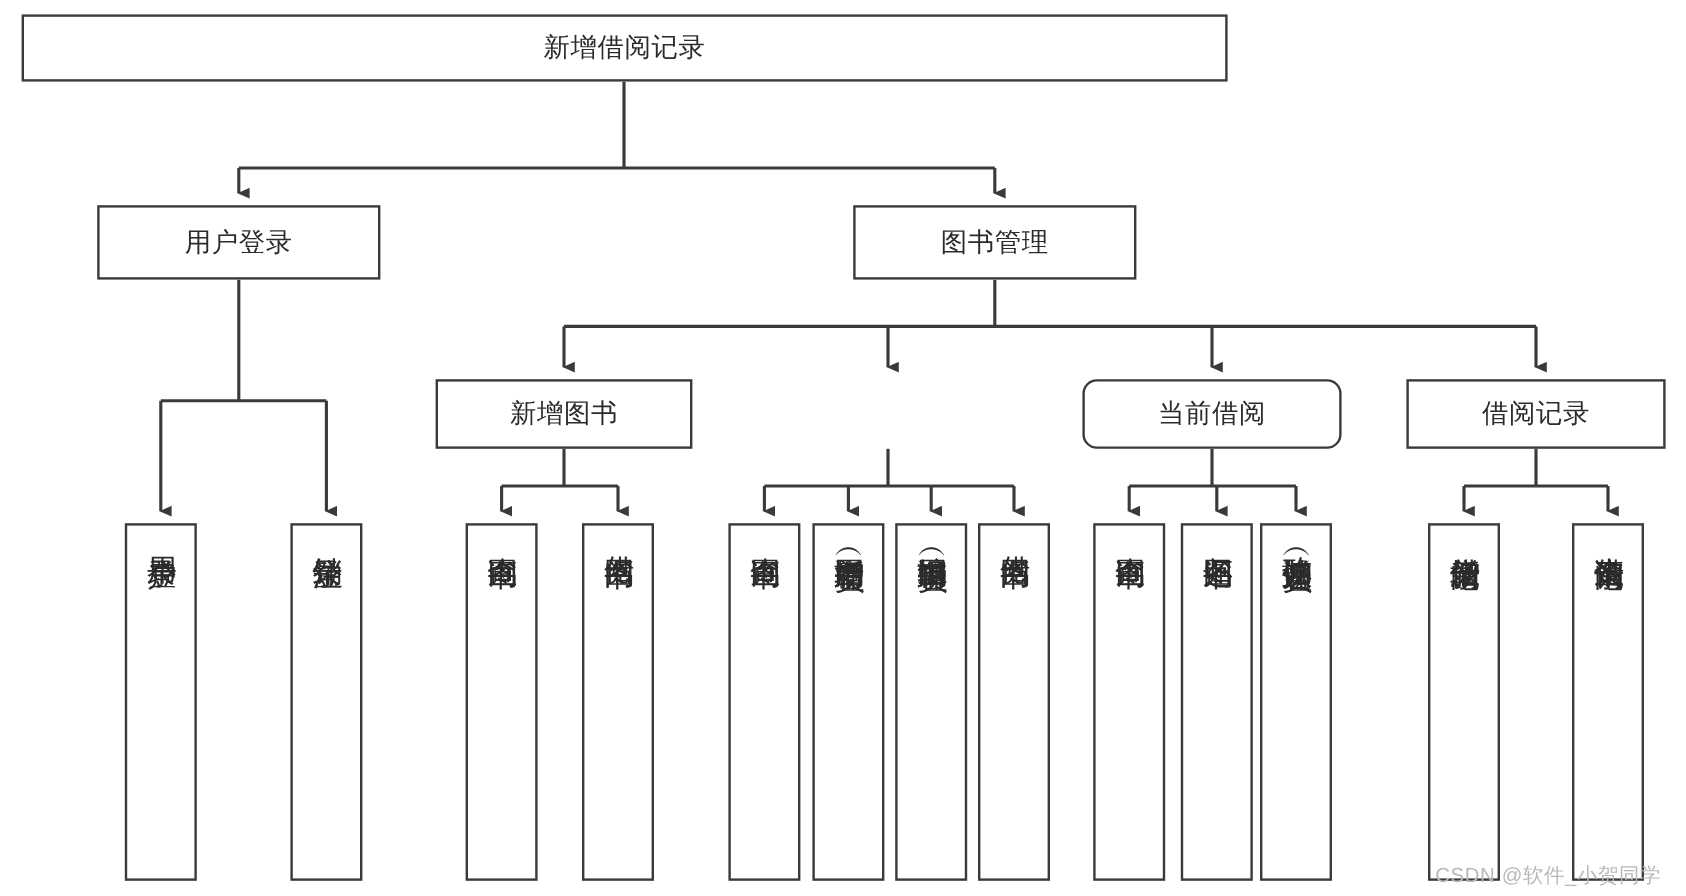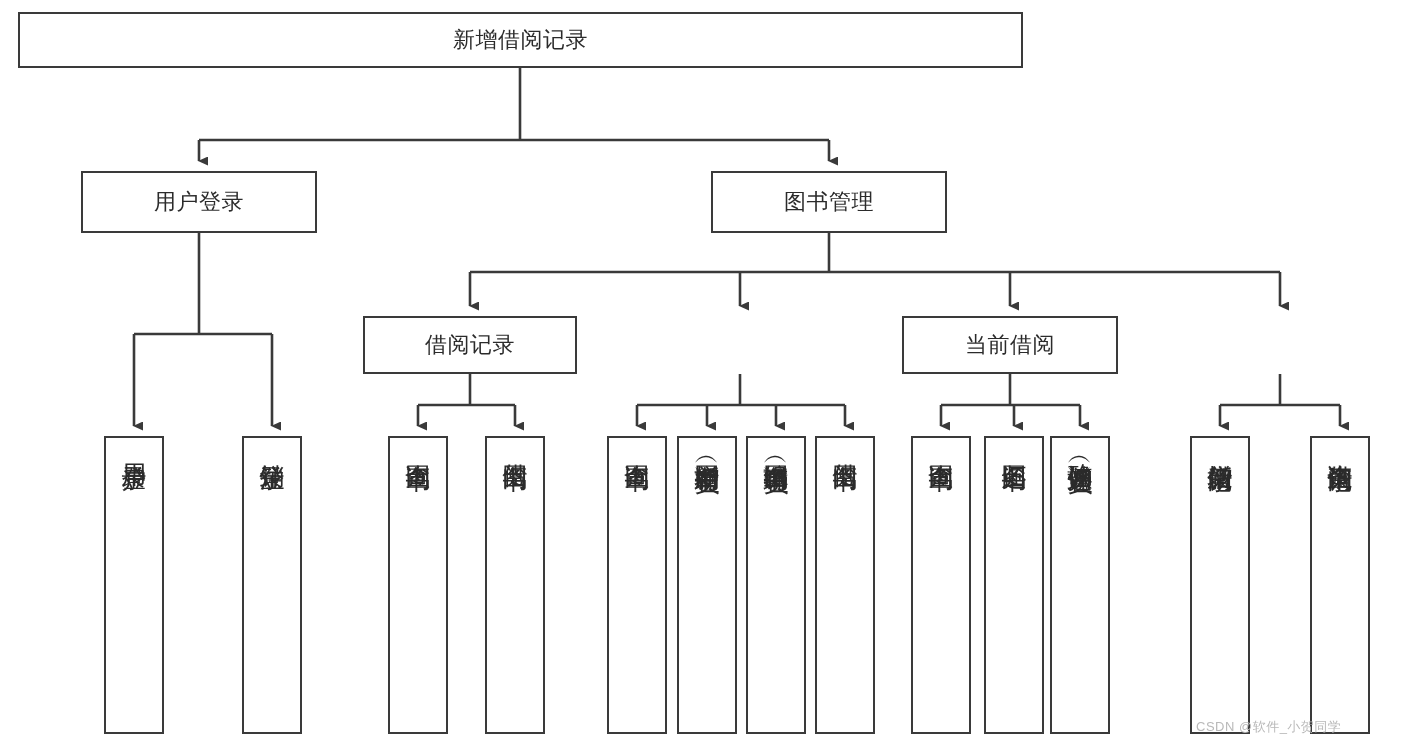--- a/index.html
+++ b/index.html
@@ -54,21 +54,21 @@
   .node.vert .label {
     writing-mode: vertical-rl;
     text-orientation: upright;
     font-size: 25px;
     letter-spacing: 1px;
     line-height: 1.0;
     white-space: nowrap;
   }
   .watermark {
     position: absolute;
-    font-size: 13px;
+    font-size: 17px;
     color: #b9b9b9;
     white-space: nowrap;
     letter-spacing: 0.5px;
   }
 </style>
 </head>
 <body>
 
 <div id="diagram-root">
 
@@ -127,24 +127,27 @@
   </div>
 
   <div class="node horiz" id="node-l1-0" style="left: 81px; top: 171px; width: 236px; height: 62px;">
     <span class="label">用户登录</span>
   </div>
   <div class="node horiz" id="node-l1-1" style="left: 711px; top: 171px; width: 236px; height: 62px; font-family: Liberation Serif, serif;">
     <span class="label">图书管理</span>
   </div>
 
   <div class="node horiz" id="node-l2-0" style="left: 363px; top: 316px; width: 214px; height: 58px;">
+    <span class="label">新增图书</span>
+  </div>
+  <div class="node horiz" id="node-l2-2" style="left: 902px; top: 316px; width: 216px; height: 58px; border-radius: 12px;">
+    <span class="label">当前借阅</span>
+  </div>
+  <div class="node horiz" id="node-l2-3" style="left: 1172px; top: 316px; width: 216px; height: 58px;">
     <span class="label">借阅记录</span>
-  </div>
-  <div class="node horiz" id="node-l2-2" style="left: 902px; top: 316px; width: 216px; height: 58px;">
-    <span class="label">当前借阅</span>
   </div>
 
   <div class="node vert" id="node-leaf-0" style="left: 104px; top: 436px; width: 60px; height: 298px;">
     <span class="label">用户登录</span>
   </div>
   <div class="node vert" id="node-leaf-1" style="left: 242px; top: 436px; width: 60px; height: 298px;">
     <span class="label">注销登录</span>
   </div>
   <div class="node vert" id="node-leaf-2" style="left: 388px; top: 436px; width: 60px; height: 298px;">
     <span class="label">查询图书</span>

